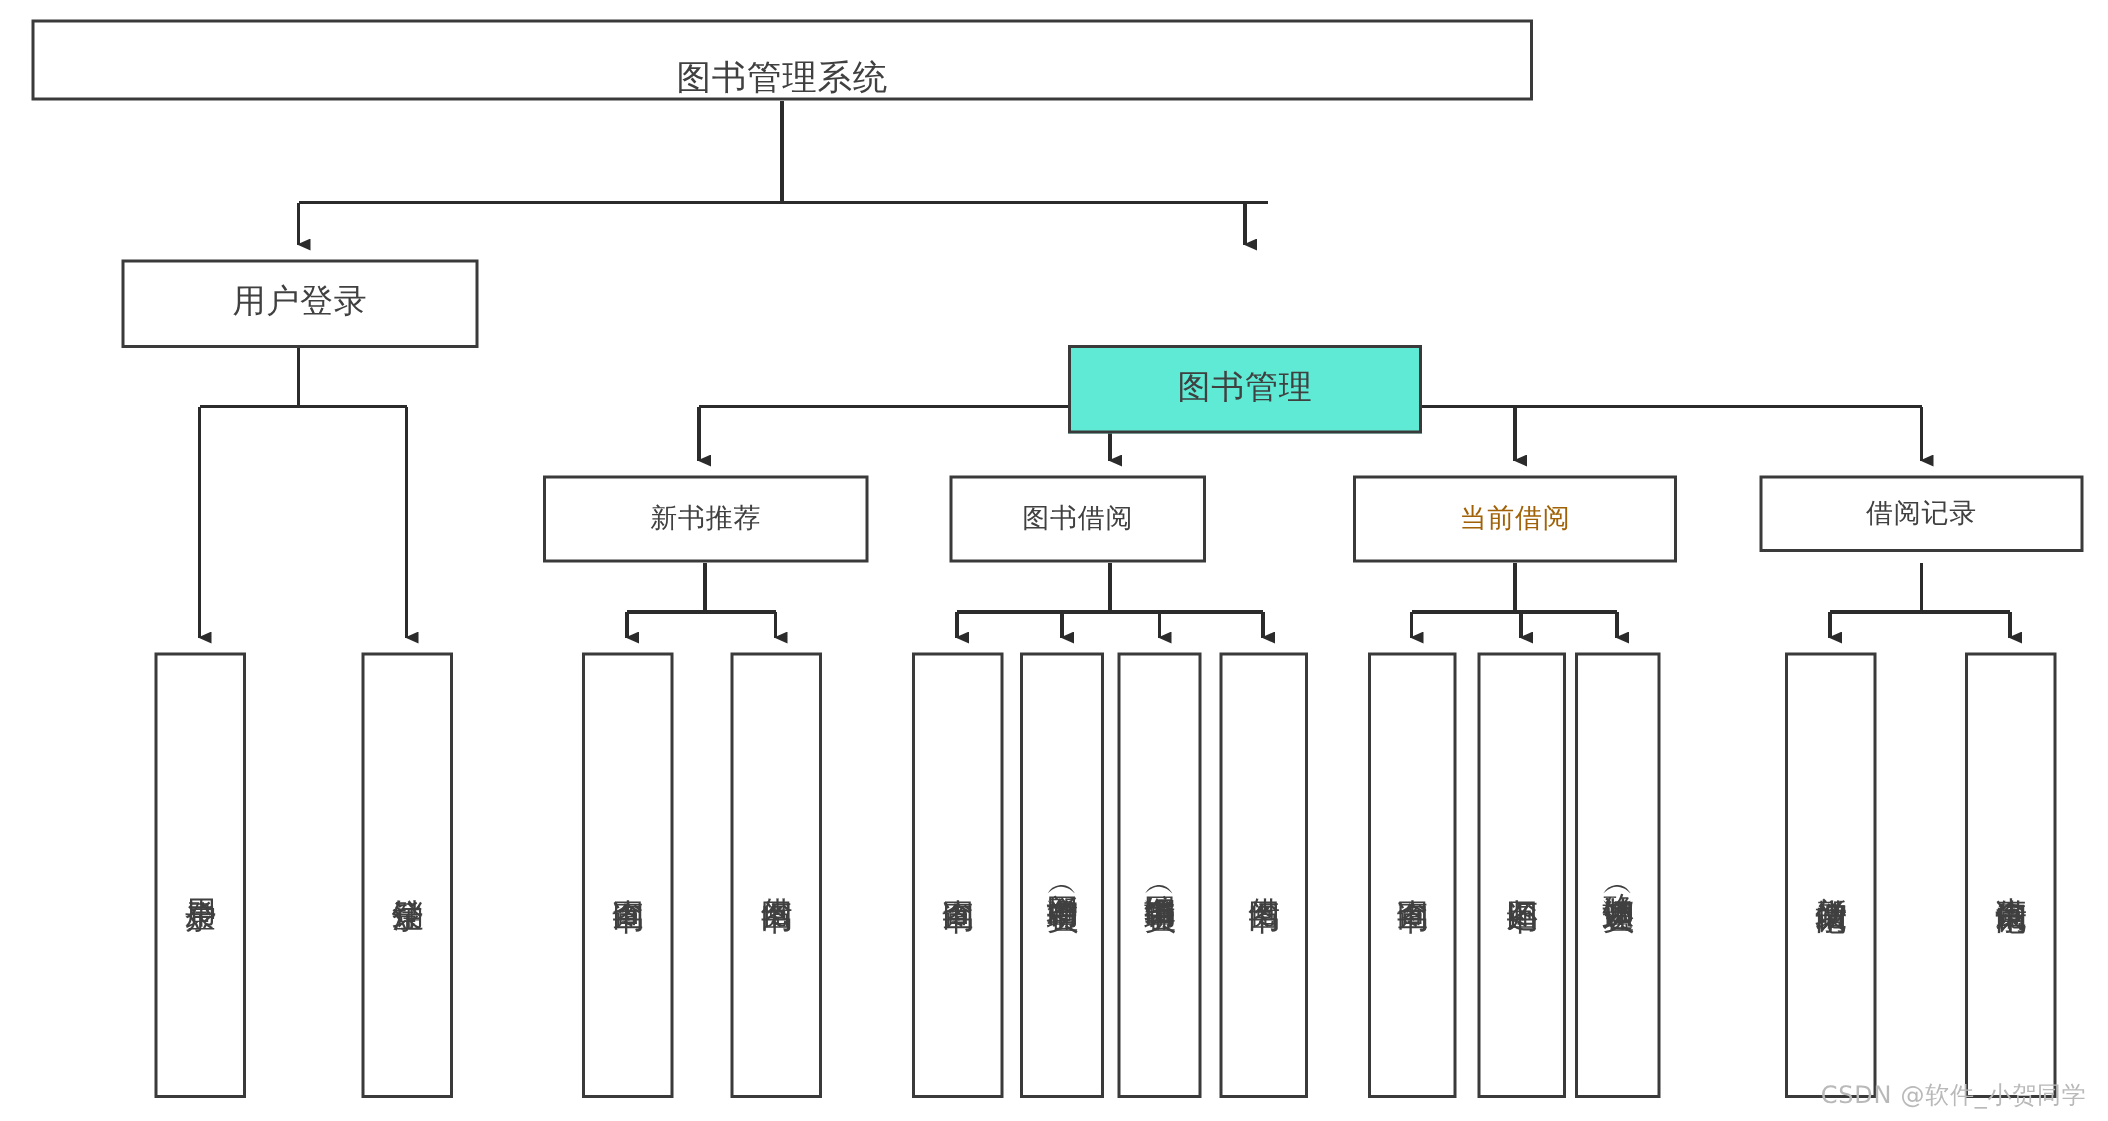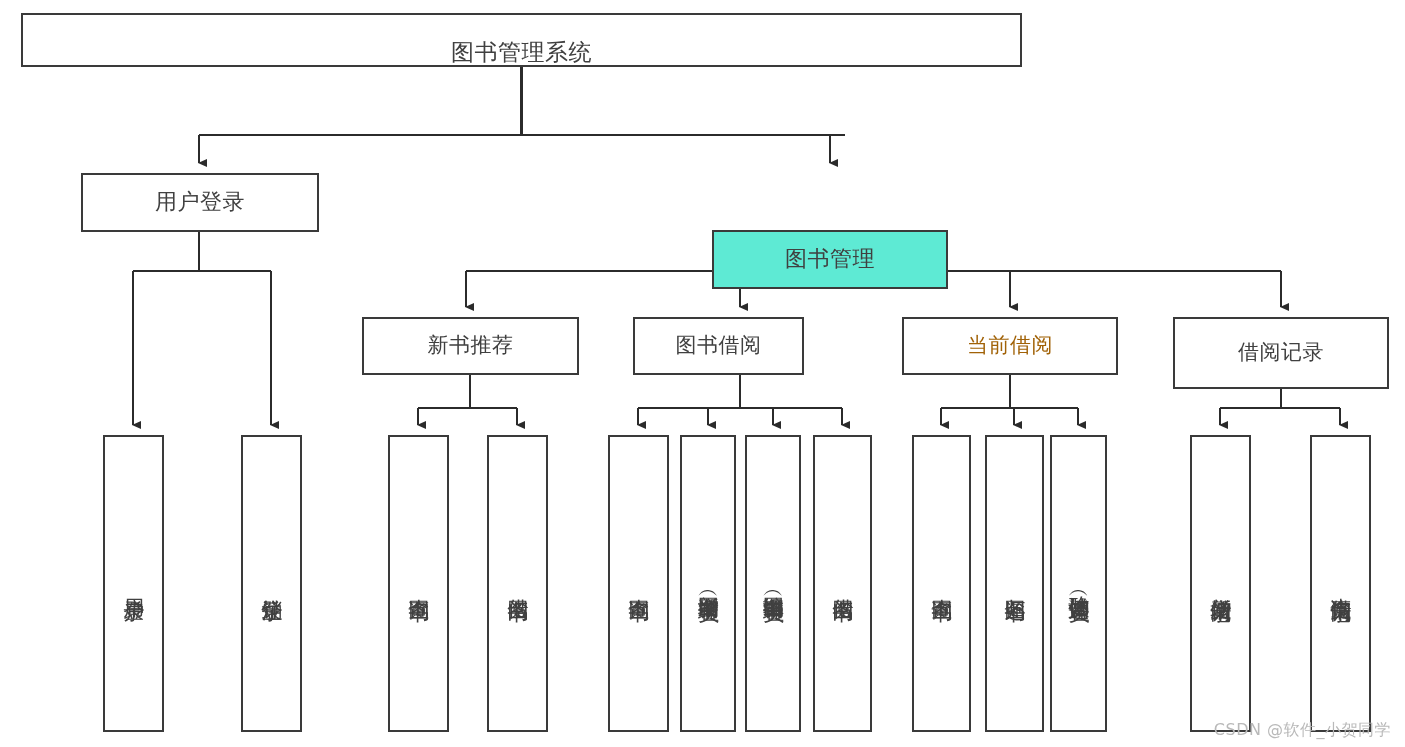--- a/index.html
+++ b/index.html
@@ -37,21 +37,21 @@
     color: #404040;
   }
   .node.level-root {
     font-size: 23px;
     align-items: flex-end;
   }
   .node.level-1 {
     font-size: 22px;
   }
   .node.level-2 {
-    font-size: 21px;
+    font-size: 18px;
   }
   .node.leaf {
     font-size: 21px;
     align-items: center;
     justify-content: center;
   }
   .node .label-h {
     line-height: 1.1;
     white-space: nowrap;
     letter-spacing: 0.5px;
@@ -142,21 +142,21 @@
 
   <div class="node level-2" id="node-l2-0" style="left: 362px; top: 317px; width: 217px; height: 58px; border-color: rgb(58, 58, 58); background: rgb(255, 255, 255); color: rgb(64, 64, 64);">
     <span class="label-h">新书推荐</span>
   </div>
   <div class="node level-2" id="node-l2-1" style="left: 633px; top: 317px; width: 171px; height: 58px; border-color: rgb(58, 58, 58); background: rgb(255, 255, 255); color: rgb(64, 64, 64);">
     <span class="label-h">图书借阅</span>
   </div>
   <div class="node level-2" id="node-l2-2" style="left: 902px; top: 317px; width: 216px; height: 58px; border-color: rgb(58, 58, 58); background: rgb(255, 255, 255); color: #a16207;">
     <span class="label-h">当前借阅</span>
   </div>
-  <div class="node level-2" id="node-l2-3" style="left: 1173px; top: 317px; width: 216px; height: 72px; border-color: rgb(58, 58, 58); background: rgb(255, 255, 255); color: rgb(64, 64, 64);">
+  <div class="node level-2" id="node-l2-3" style="left: 1173px; top: 317px; width: 216px; height: 51px; border-color: rgb(58, 58, 58); background: rgb(255, 255, 255); color: rgb(64, 64, 64);">
     <span class="label-h">借阅记录</span>
   </div>
 
   <div class="node leaf" id="node-leaf-0" style="left: 103px; top: 435px; width: 61px; height: 297px; border-color: rgb(58, 58, 58); background: rgb(255, 255, 255); color: rgb(64, 64, 64);">
     <span class="label-v">用户登录</span>
   </div>
   <div class="node leaf" id="node-leaf-1" style="left: 241px; top: 435px; width: 61px; height: 297px; border-color: rgb(58, 58, 58); background: rgb(255, 255, 255); color: rgb(64, 64, 64);">
     <span class="label-v">注销登录</span>
   </div>
   <div class="node leaf" id="node-leaf-2" style="left: 388px; top: 435px; width: 61px; height: 297px; border-color: rgb(58, 58, 58); background: rgb(255, 255, 255); color: rgb(64, 64, 64);">

